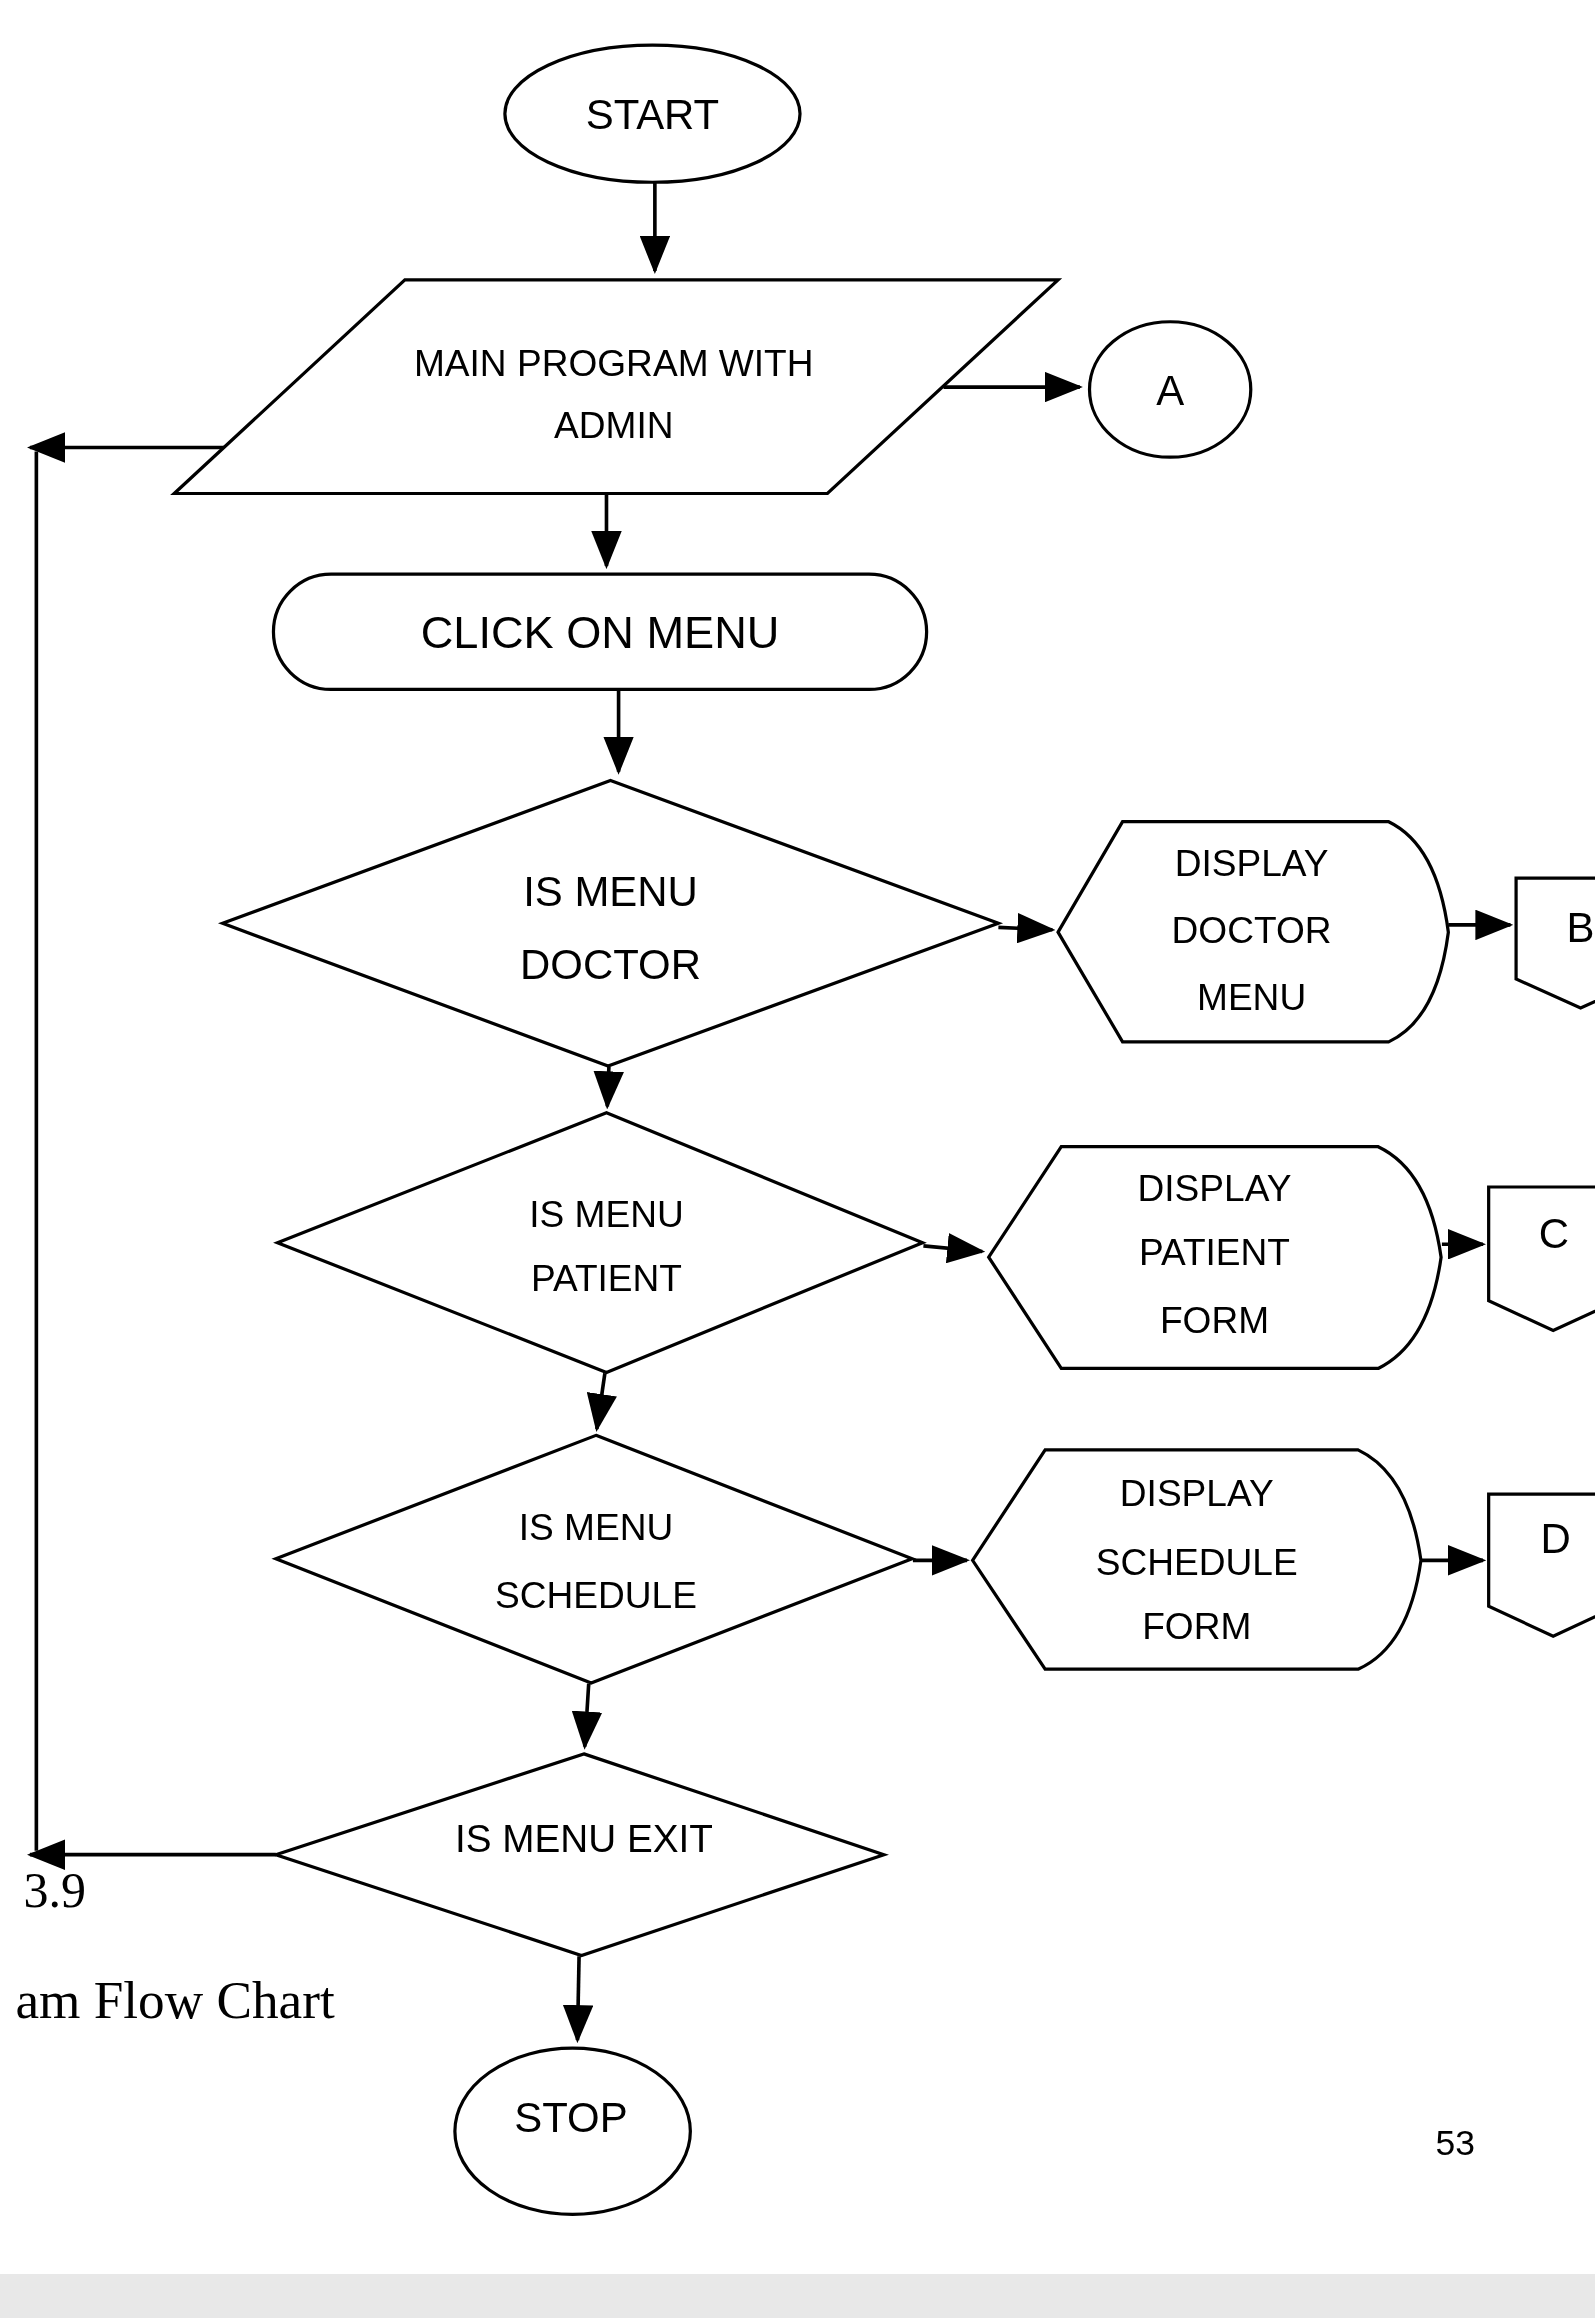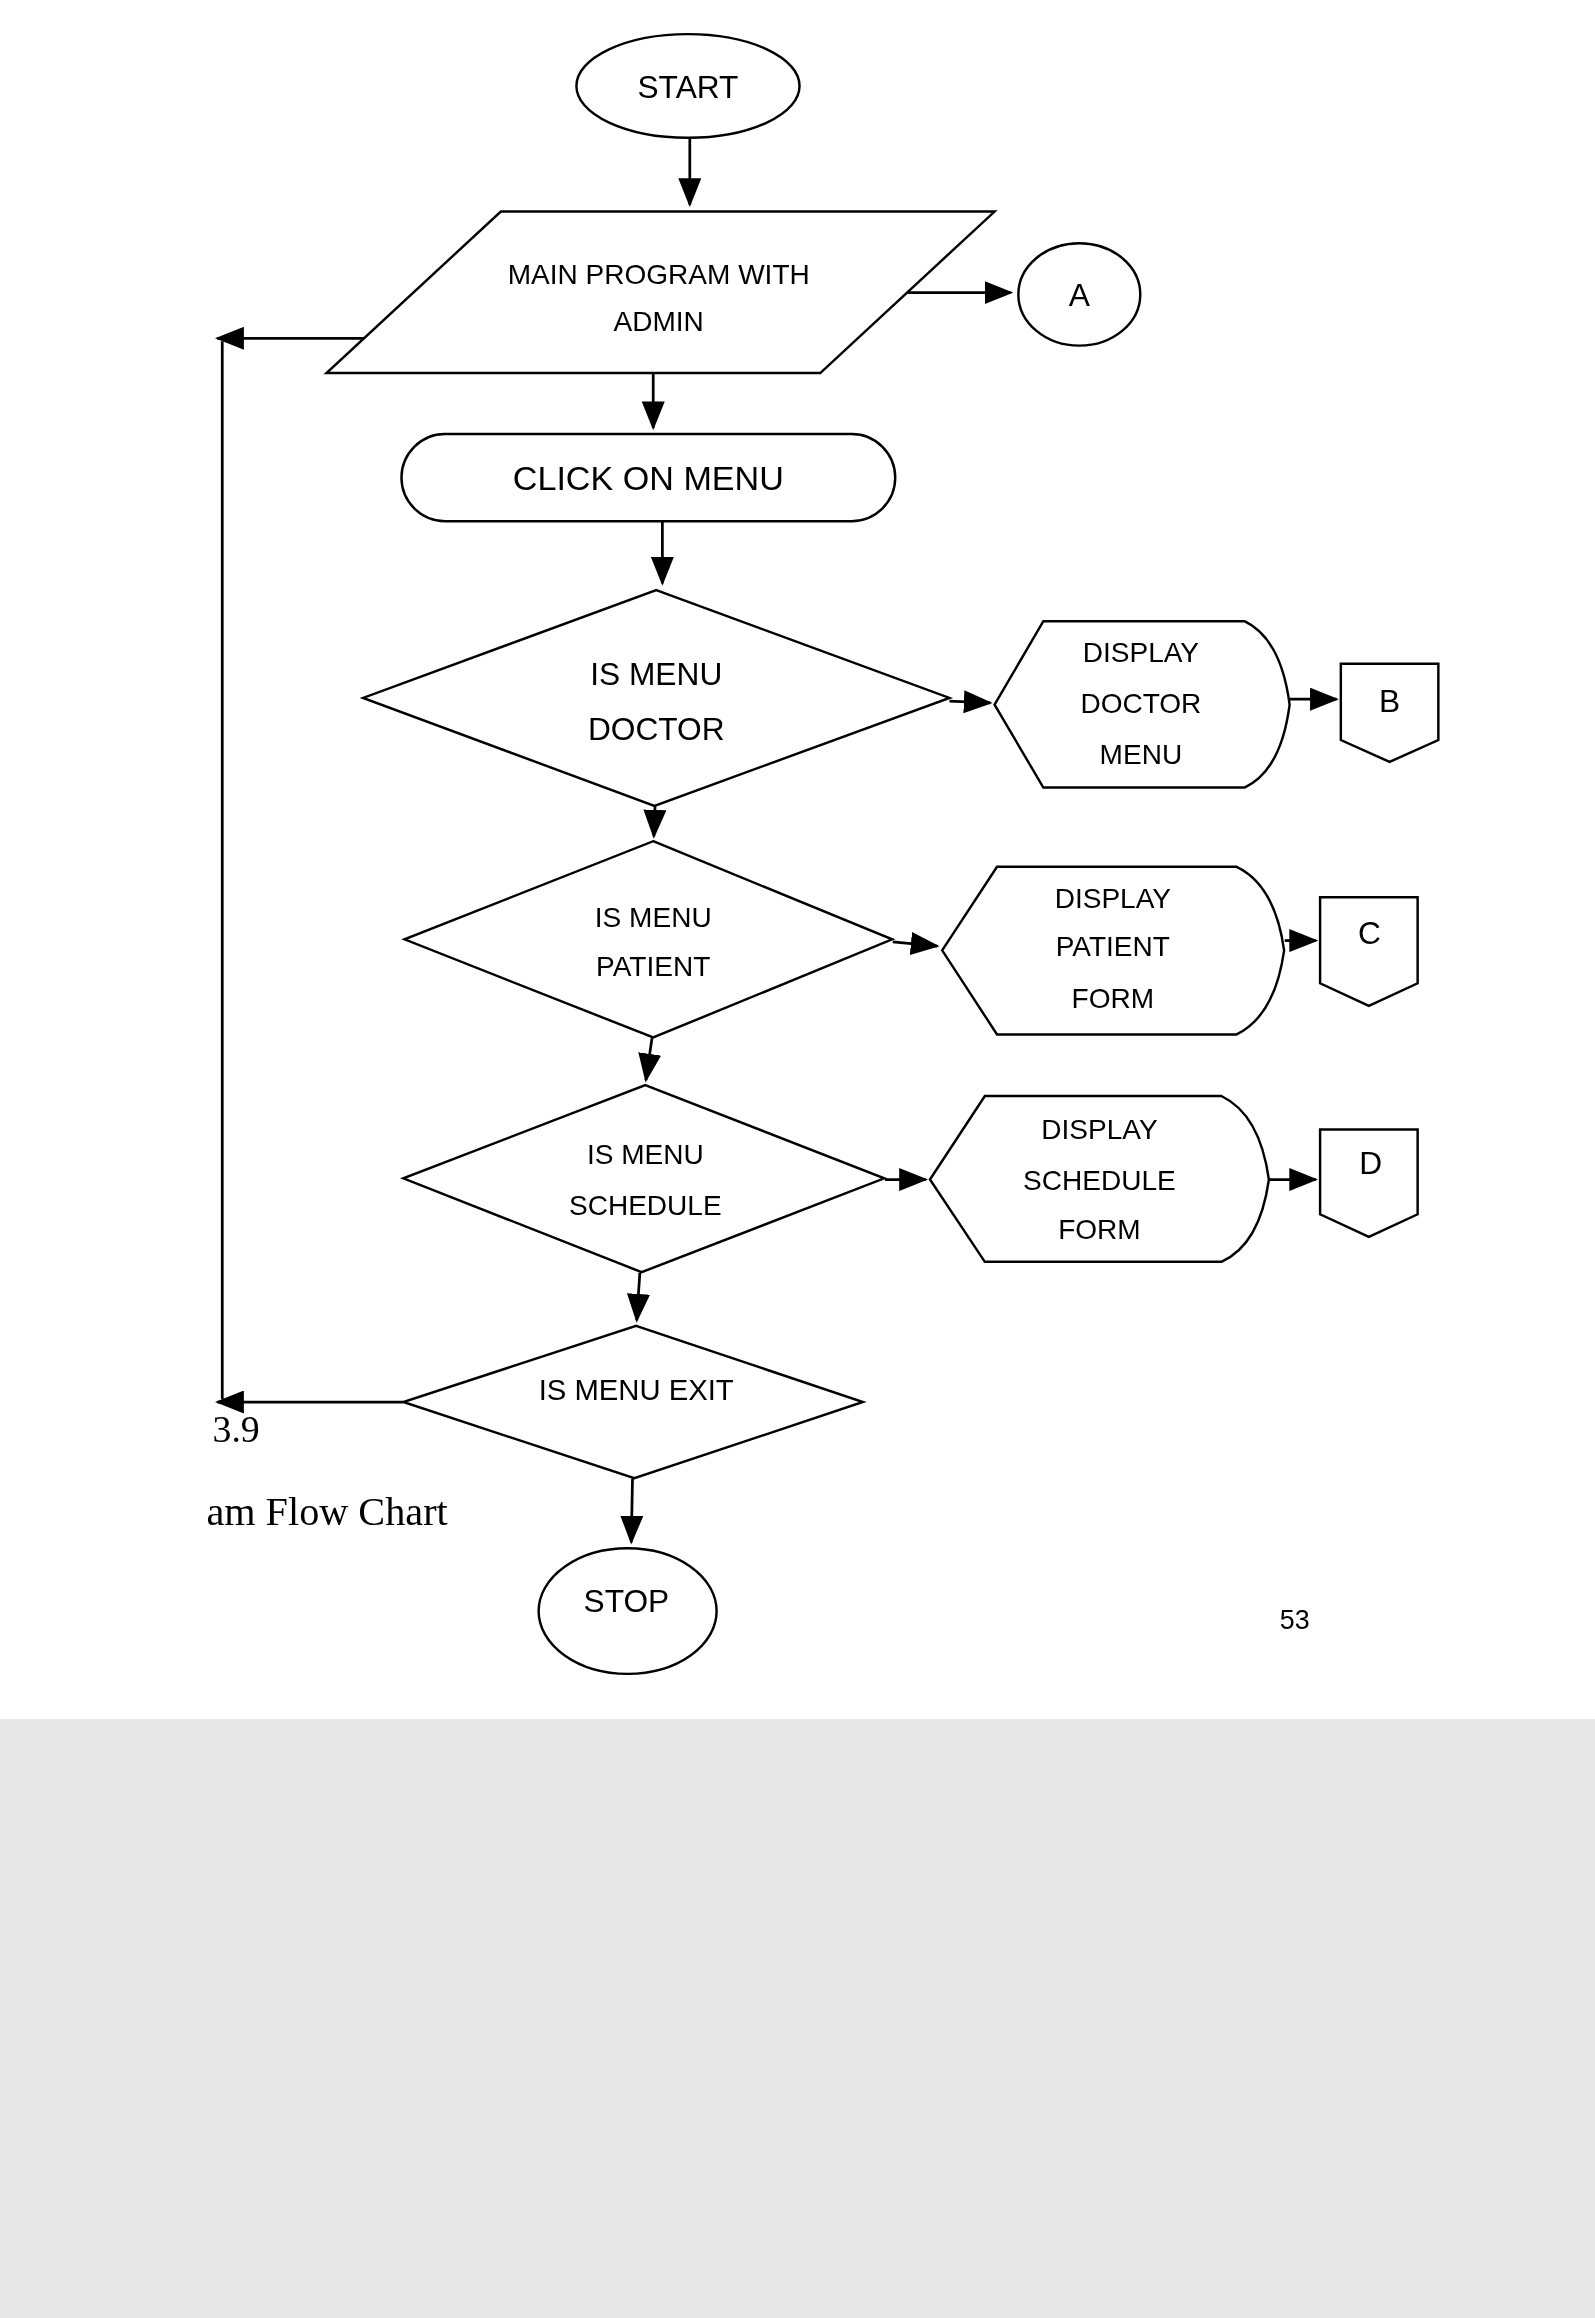--- a/index.html
+++ b/index.html
@@ -3,21 +3,21 @@
 <meta charset="utf-8">
 <style>
   html, body {
     margin: 0;
     padding: 0;
     background: #e8e8e8;
   }
   .page {
     position: relative;
     width: 1596px;
-    height: 1719px;
+    height: 2274px;
     background: #ffffff;
     overflow: hidden;
     font-family: "Liberation Sans", sans-serif;
   }
   svg.flowchart {
     position: absolute;
     left: 0;
     top: 0;
     width: 100%;
     height: 100%;

